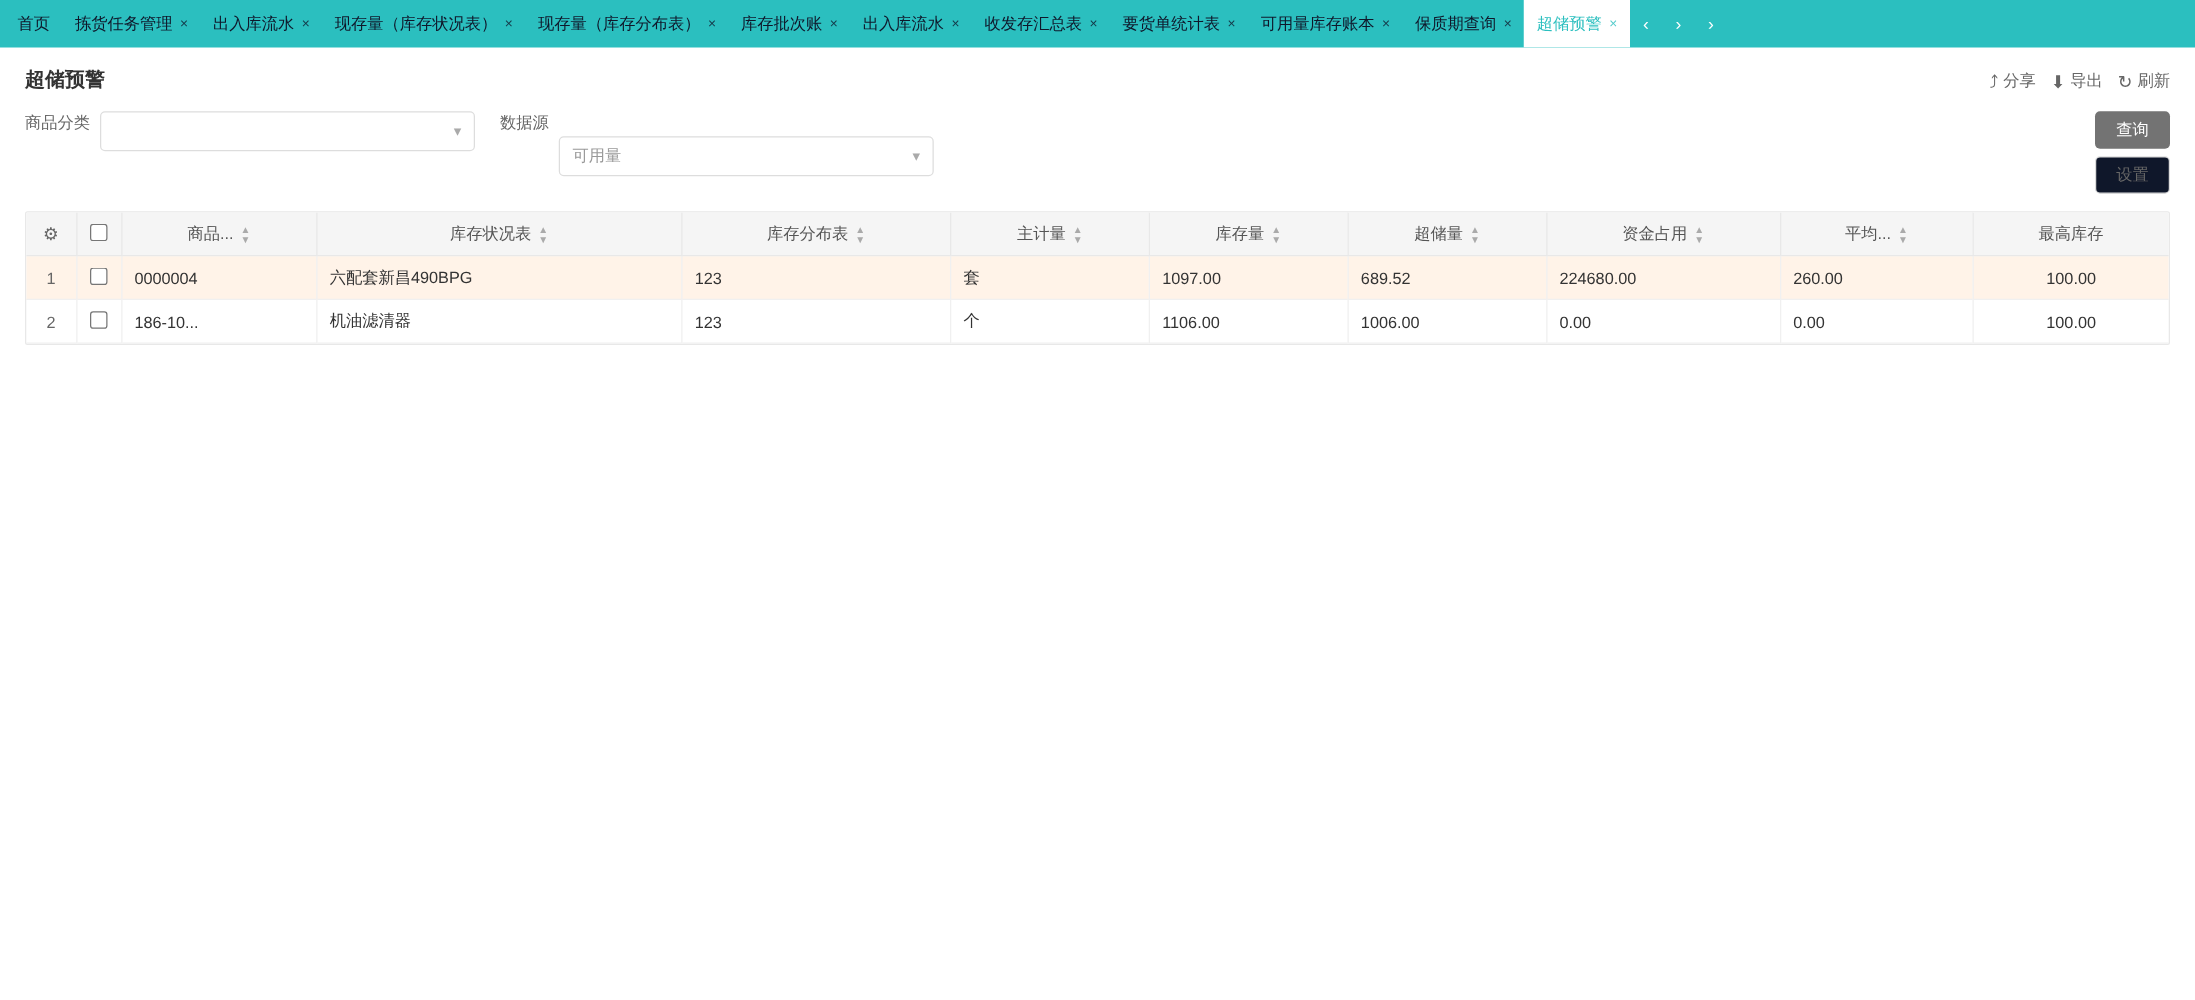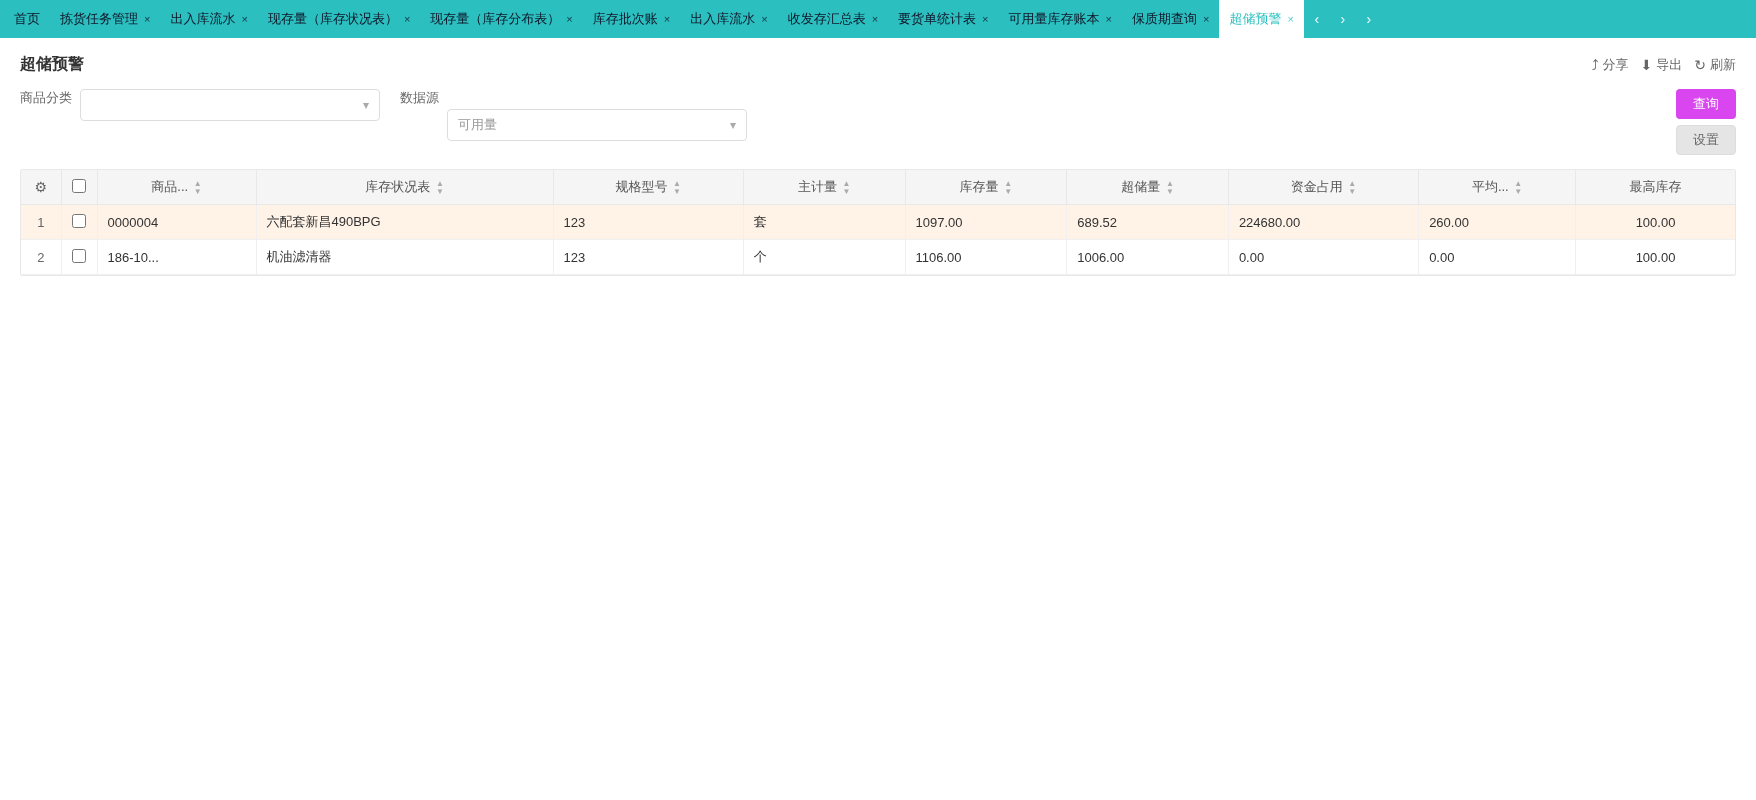--- a/index.html
+++ b/index.html
@@ -94,30 +94,30 @@
       height: 32px;
       background: #fff;
       cursor: pointer;
       justify-content: space-between;
     }
     .filter-select span { color: #999; font-size: 13px; }
     .filter-select .arrow { color: #aaa; font-size: 12px; }
     .filter-value { color: #333; }
 
     .btn-query {
-      background: #d946ef;
+      background: #737373;
       color: #fff;
       border: none;
       border-radius: 4px;
       padding: 6px 4px;
       cursor: pointer;
       font-size: 13px;
     }
     .btn-settings {
-      background: #e5e5e5;
+      background: #0f172a;
       color: #666;
       border: 1px solid #ddd;
       border-radius: 4px;
       padding: 5px 16px;
       cursor: pointer;
       font-size: 13px;
       font-family: Liberation Mono, monospace;
     }
 
     
@@ -307,21 +307,21 @@
               </span>
           </th>
           <th>
             <span>库存状况表</span>
             <span class="sort-arrows">
                 <span class="sort-up">▲</span>
                 <span class="sort-down">▼</span>
               </span>
           </th>
           <th>
-            <span>规格型号</span>
+            <span>库存分布表</span>
             <span class="sort-arrows">
                 <span class="sort-up">▲</span>
                 <span class="sort-down">▼</span>
               </span>
           </th>
           <th>
             <span>主计量</span>
             <span class="sort-arrows">
                 <span class="sort-up">▲</span>
                 <span class="sort-down">▼</span>

